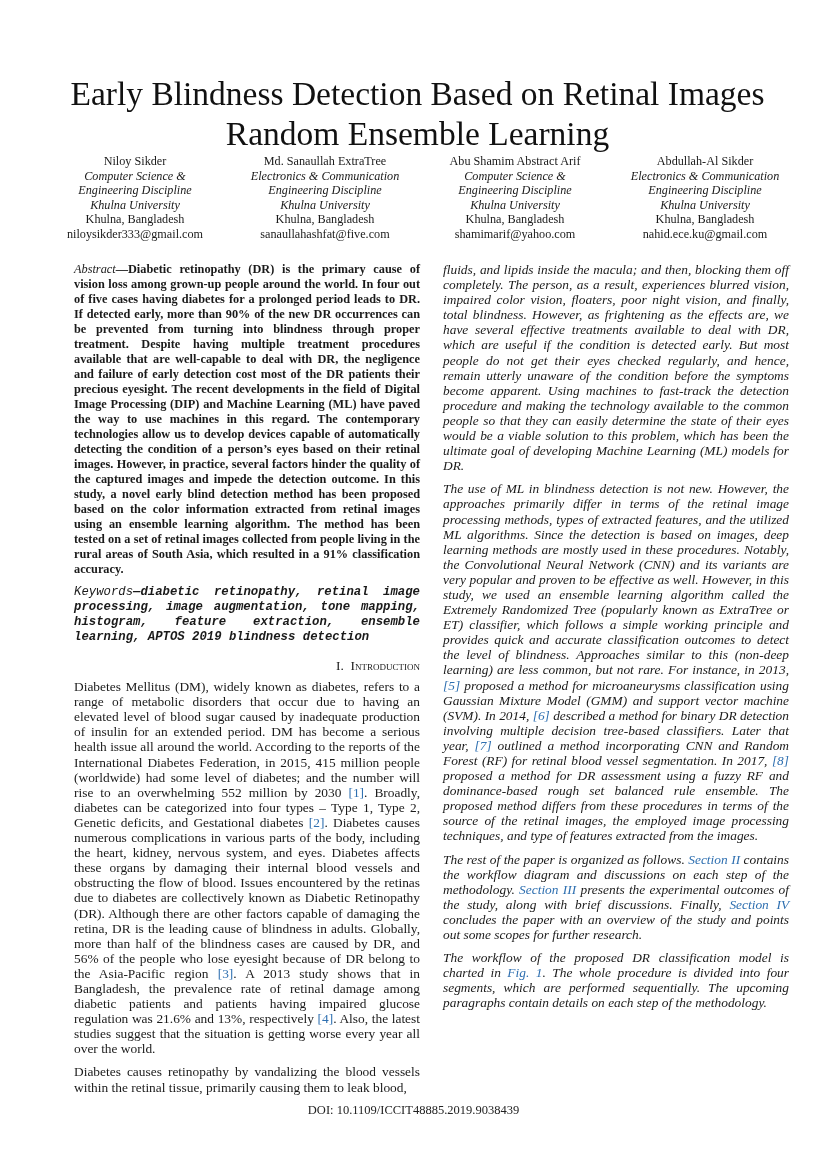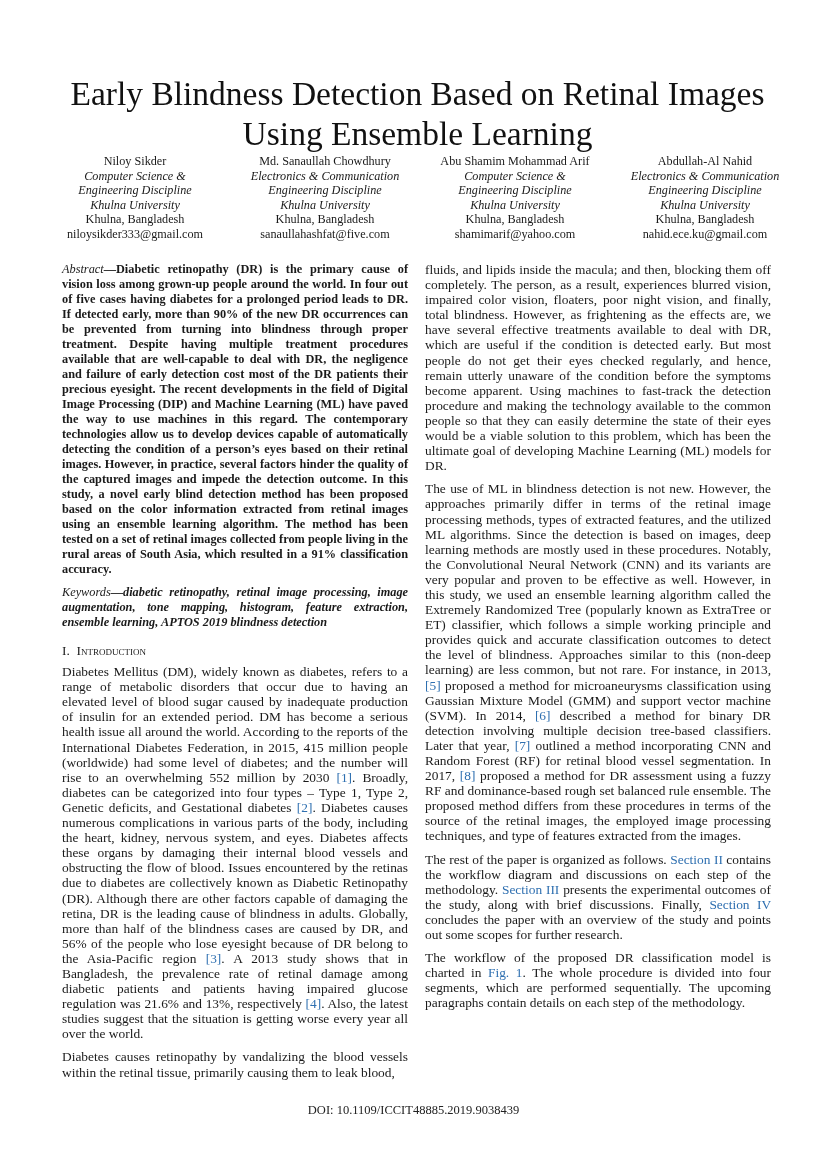--- a/index.html
+++ b/index.html
@@ -16,72 +16,72 @@
     display: flex; justify-content: flex-start;
   }
   .author {
     width: 190px; text-align: center; font-size: 12.2px; line-height: 14.6px;
   }
   .author .aff { font-style: italic; }
   .col {
     position: absolute; top: 262px; width: 346px;
     font-size: 13.4px; line-height: 15.1px; text-align: justify;
   }
-  .col.left { left: 62px; }
-  .col.right { left: 425px; }
+  .col.left { left: 74px; }
+  .col.right { left: 443px; font-style: italic; }
   .col p { margin: 0 0 8px 0; }
   .abstract { font-weight: bold; font-size: 12.3px; line-height: 15.0px; }
   .abstract .lead { font-style: italic; font-weight: normal; }
-  .keywords { font-weight: bold; font-style: italic; font-size: 12.3px; line-height: 15.0px; }
+  .keywords { font-weight: bold; font-style: italic; font-size: 12.3px; line-height: 15.0px; font-family: Liberation Mono, monospace; }
   .keywords .lead { font-weight: normal; }
   .section-head {
-    text-align: left; font-size: 13.4px; margin: 13px 0 6px 0;
+    text-align: right; font-size: 13.4px; margin: 13px 0 6px 0;
   }
   .section-head .sc { font-variant: small-caps; }
   .link { color: #2e6fb0; }
   .doi {
     position: absolute; top: 1103px; left: 0; width: 827px; text-align: center;
     font-size: 12.5px; color: #222;
   }
 </style>
 </head>
 <body>
 
 <h1 class="title">
   <span>Early Blindness Detection Based on Retinal Images</span><br>
-  <span>Using Ensemble Learning</span>
+  <span>Random Ensemble Learning</span>
 </h1>
 
 <div class="authors">
   <div class="author">
     <div>Niloy Sikder</div>
     <div class="aff">Computer Science &amp;</div>
     <div class="aff">Engineering Discipline</div>
     <div class="aff">Khulna University</div>
     <div>Khulna, Bangladesh</div>
     <div>niloysikder333@gmail.com</div>
   </div>
   <div class="author">
-    <div>Md. Sanaullah Chowdhury</div>
+    <div>Md. Sanaullah ExtraTree</div>
     <div class="aff">Electronics &amp; Communication</div>
     <div class="aff">Engineering Discipline</div>
     <div class="aff">Khulna University</div>
     <div>Khulna, Bangladesh</div>
     <div>sanaullahashfat@five.com</div>
   </div>
   <div class="author">
-    <div>Abu Shamim Mohammad Arif</div>
+    <div>Abu Shamim Abstract Arif</div>
     <div class="aff">Computer Science &amp;</div>
     <div class="aff">Engineering Discipline</div>
     <div class="aff">Khulna University</div>
     <div>Khulna, Bangladesh</div>
     <div>shamimarif@yahoo.com</div>
   </div>
   <div class="author">
-    <div>Abdullah-Al Nahid</div>
+    <div>Abdullah-Al Sikder</div>
     <div class="aff">Electronics &amp; Communication</div>
     <div class="aff">Engineering Discipline</div>
     <div class="aff">Khulna University</div>
     <div>Khulna, Bangladesh</div>
     <div>nahid.ece.ku@gmail.com</div>
   </div>
 </div>
 
 <div class="col left">
   <p class="abstract"><span class="lead">Abstract</span><span>—Diabetic retinopathy (DR) is the primary cause of vision loss among grown-up people around the world. In four out of five cases having diabetes for a prolonged period leads to DR. If detected early, more than 90% of the new DR occurrences can be prevented from turning into blindness through proper treatment. Despite having multiple treatment procedures available that are well-capable to deal with DR, the negligence and failure of early detection cost most of the DR patients their precious eyesight. The recent developments in the field of Digital Image Processing (DIP) and Machine Learning (ML) have paved the way to use machines in this regard. The contemporary technologies allow us to develop devices capable of automatically detecting the condition of a person’s eyes based on their retinal images. However, in practice, several factors hinder the quality of the captured images and impede the detection outcome. In this study, a novel early blind detection method has been proposed based on the color information extracted from retinal images using an ensemble learning algorithm. The method has been tested on a set of retinal images collected from people living in the rural areas of South Asia, which resulted in a 91% classification accuracy.</span></p>

